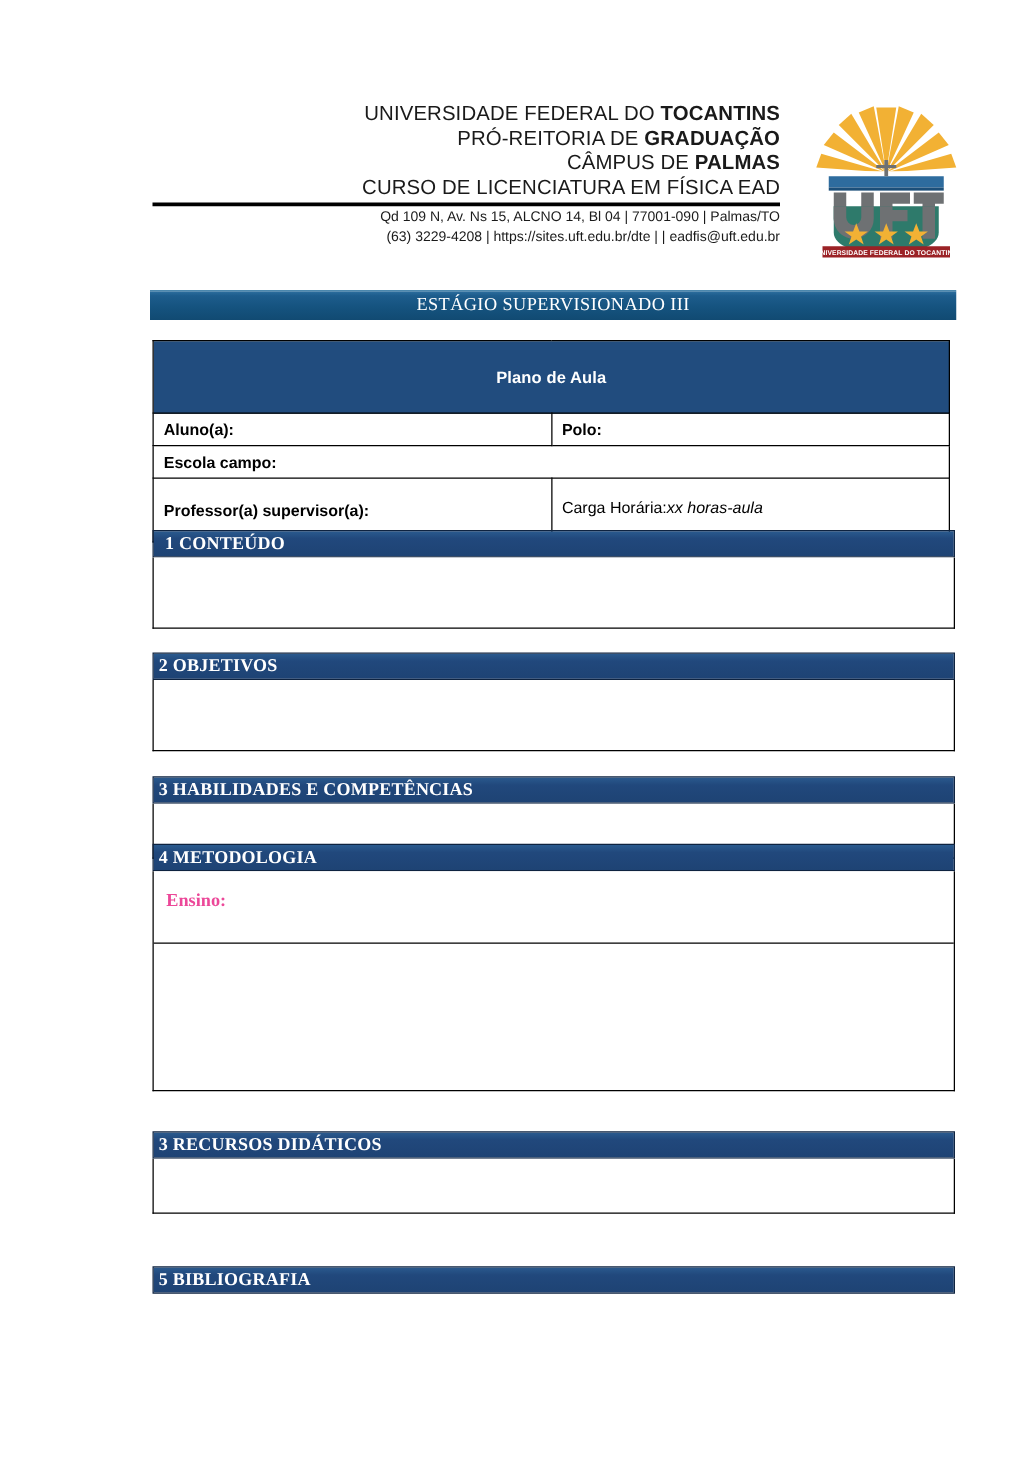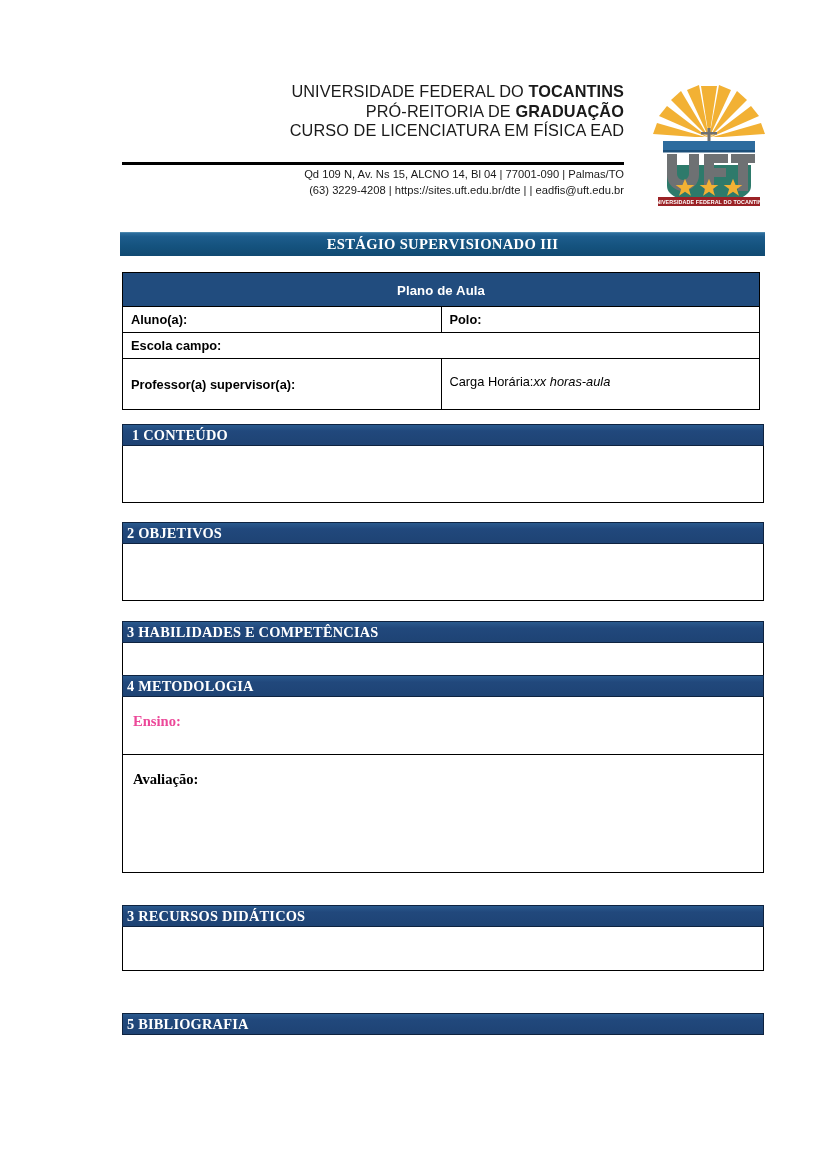--- a/index.html
+++ b/index.html
@@ -91,39 +91,39 @@
     height: 24px;
     background: linear-gradient(to bottom, #2d6e9e 0%, #1d5c8c 16%, #15537f 55%, #114a72 100%);
     border-top: 1px solid #4b87ad;
     box-sizing: border-box;
     display: flex;
     align-items: center;
     justify-content: center;
   }
   .title-bar-text {
     font-family: "Liberation Serif", serif;
-    font-weight: 700;
+    font-weight: 400;
     font-size: 14.6px;
     color: #ffffff;
     letter-spacing: 0.35px;
     text-align: right;
   }
 
   
   .info-table {
     position: absolute;
     left: 122px;
     top: 272px;
     width: 638px;
     border-collapse: collapse;
     table-layout: fixed;
   }
   .info-table td, .info-table th {
     border: 1.4px solid #000;
-    padding: 4px;
+    padding: 16px;
     vertical-align: middle;
   }
   .it-head {
     background: #214c7e;
     border: 1.4px solid #000 !important;
     height: 25px;
     text-align: center;
   }
   .it-head-text {
     font-size: 13.2px;
@@ -208,20 +208,21 @@
 </head>
 <body>
 
 <div class="page">
 
   <div class="letterhead">
 
     <div class="lh-text">
       <div class="lh-line"><span>UNIVERSIDADE FEDERAL DO </span><b>TOCANTINS</b></div>
       <div class="lh-line"><span>PRÓ-REITORIA DE </span><b>GRADUAÇÃO</b></div>
+      <div class="lh-line"><span>CÂMPUS DE </span><b>PALMAS</b></div>
       <div class="lh-line"><span>CURSO DE LICENCIATURA EM FÍSICA EAD</span><b></b></div>
     </div>
 
     <div class="lh-rule"></div>
 
     <div class="lh-addr">
       <div class="lh-addr-line">Qd 109 N, Av. Ns 15, ALCNO 14, Bl 04 | 77001-090 | Palmas/TO</div>
       <div class="lh-addr-line">(63) 3229-4208 | https://sites.uft.edu.br/dte | | eadfis@uft.edu.br</div>
     </div>
 
@@ -342,23 +343,20 @@
   <div class="section" style="top:675px;">
     <div class="sec-bar">
       <span class="sec-bar-text">4 METODOLOGIA</span>
     </div>
     <div class="sec-box" style="height:0;border:none;"></div>
     <div class="sec-box" style="height:0;border:none;"></div>
     <div class="sec-box" style="border-top:none;height:176px;padding:0;">
       <div class="sub-row" style="height:58px;">
         <span>Ensino:</span>
       </div>
-      <div class="sub-row-last" style="height:116px;">
-        <span>Avaliação:</span>
-      </div>
     </div>
   </div>
 
   <div class="section" style="top:905px;">
     <div class="sec-bar">
       <span class="sec-bar-text">3 RECURSOS DIDÁTICOS</span>
     </div>
     <div class="sec-box" style="height:44px;"></div>
   </div>
 

